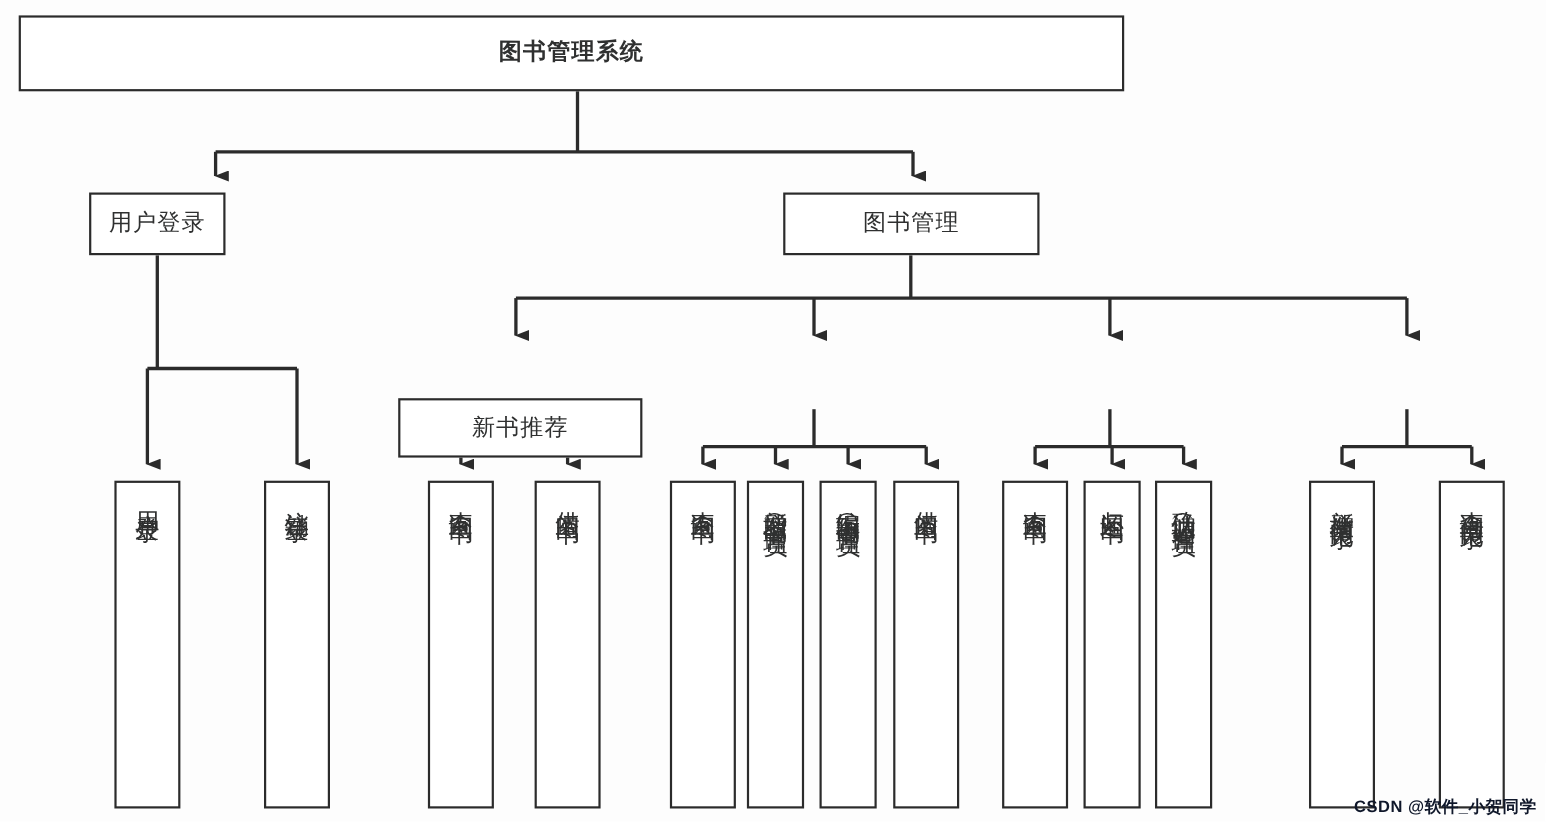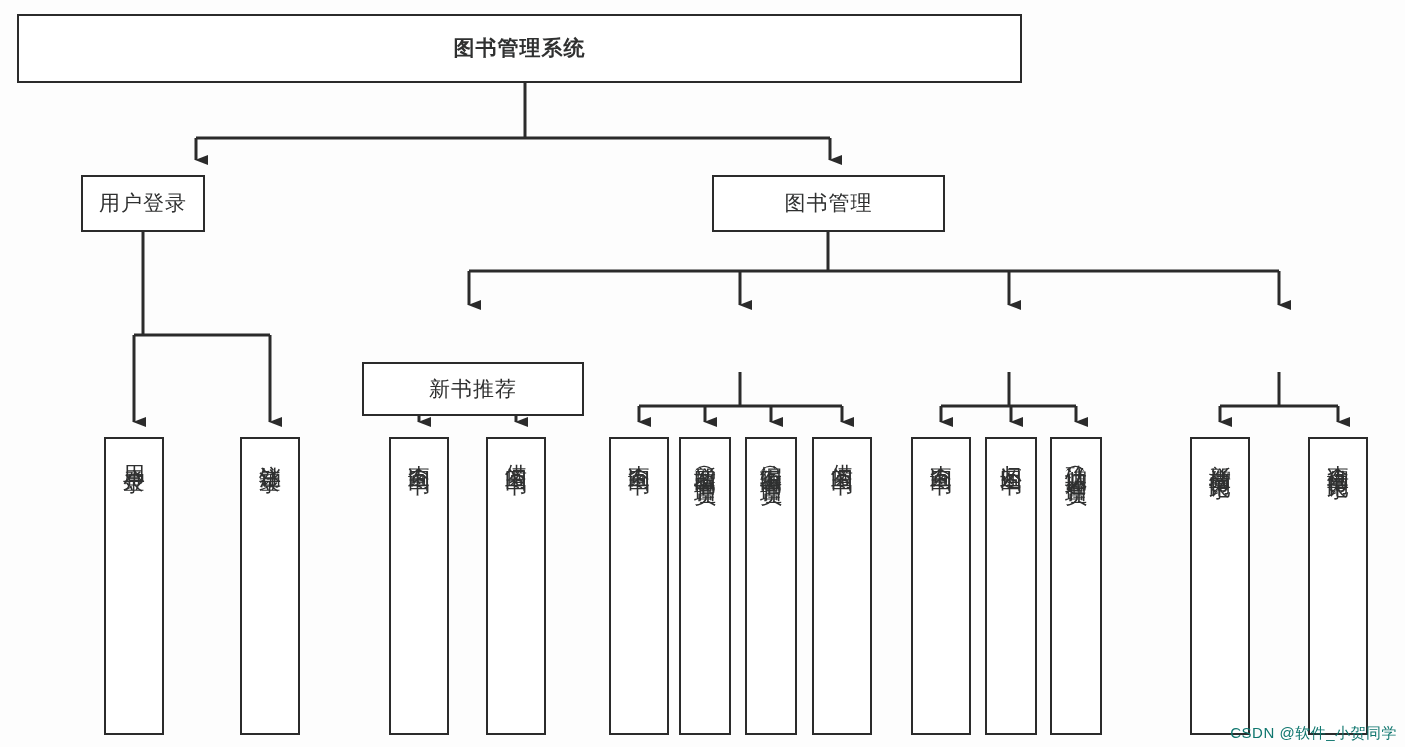--- a/index.html
+++ b/index.html
@@ -6,22 +6,22 @@
   body{font-family:"Liberation Sans","DejaVu Sans",sans-serif;}
   #stage{position:relative;width:1405px;height:747px;background:#fdfdfd;overflow:hidden;}
   #wires{position:absolute;left:0;top:0;width:1405px;height:747px;}
   .node{position:absolute;box-sizing:border-box;background:#ffffff;border:2.5px solid #2b2b2b;
         display:flex;align-items:center;justify-content:center;}
   .node .lbl{color:#2f3030;text-align:center;line-height:1.18;}
   .h-node .lbl{font-size:21px;letter-spacing:1px;}
   .v-node{padding:8px 0;align-items:flex-start;}
   .v-node .lbl{writing-mode:vertical-rl;text-orientation:upright;font-size:22px;letter-spacing:3px;
                white-space:nowrap;}
-  #watermark{position:absolute;right:8px;bottom:4px;font-size:15px;color:#0f766e;
-             letter-spacing:.5px;white-space:nowrap;}
+  #watermark{position:absolute;right:8px;bottom:4px;font-size:15px;color:#0f172a;
+             letter-spacing:.5px;white-space:nowrap;font-weight:bold;}
 </style>
 </head>
 <body>
 
 <div id="stage">
 
   <svg id="wires" viewBox="0 0 1405 747" xmlns="http://www.w3.org/2000/svg">
     <defs>
       <marker id="ah" markerWidth="12" markerHeight="14" refX="5" refY="12" orient="auto" markerUnits="userSpaceOnUse">
         <path d="M0,0 L10,0 L5,13 Z" fill="#2b2b2b"></path>

